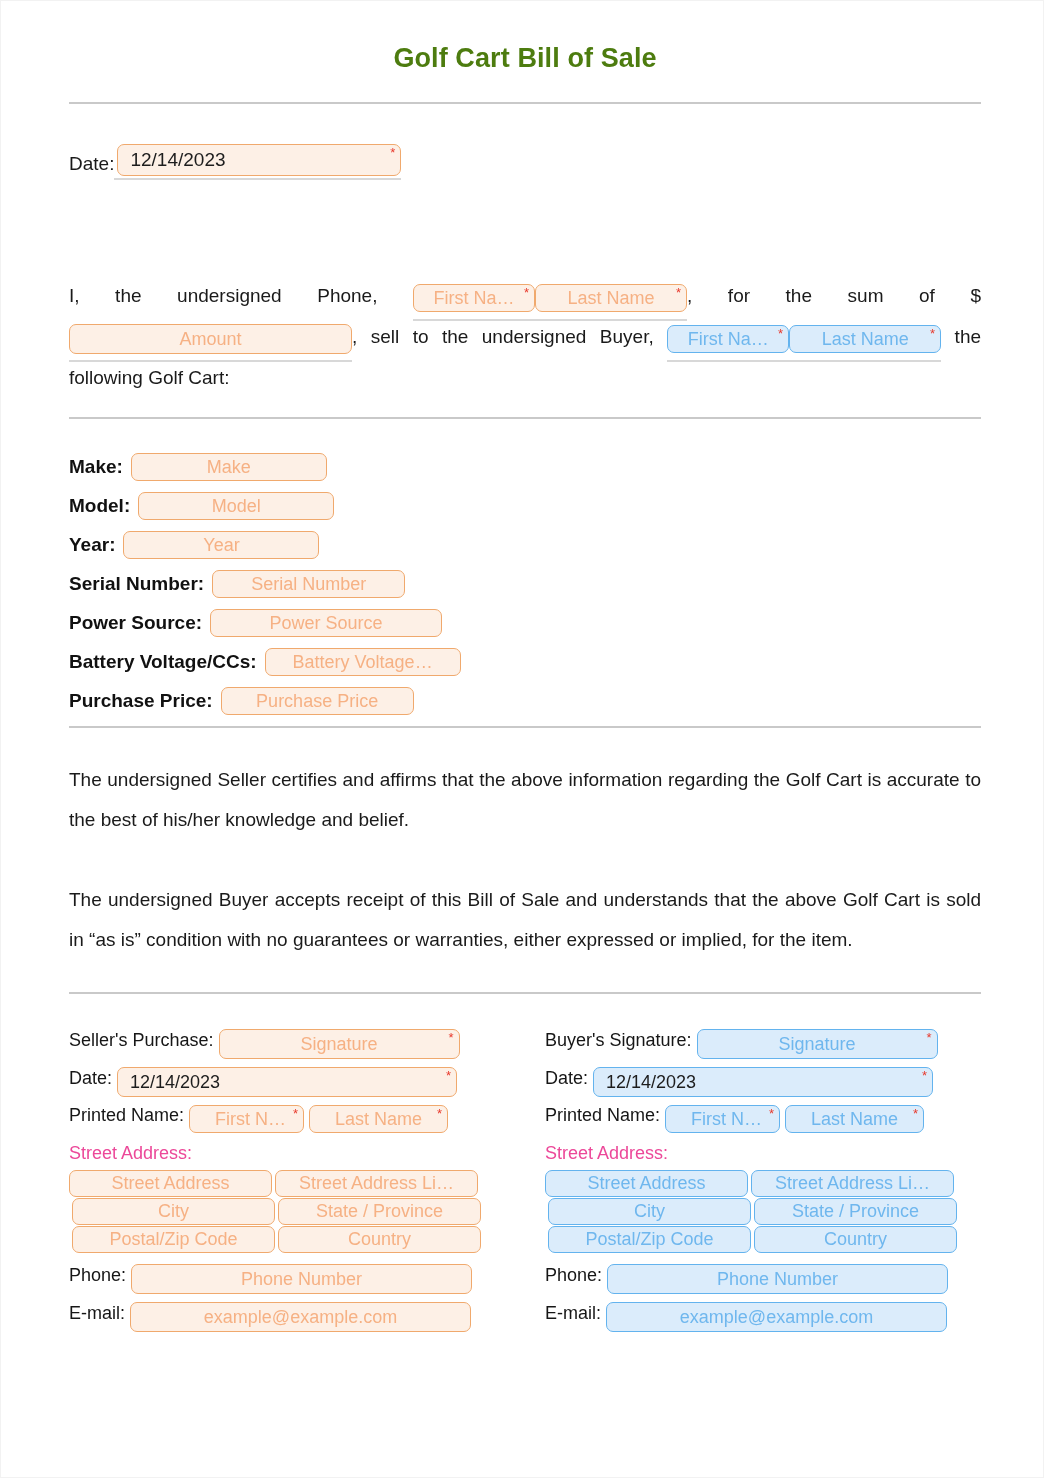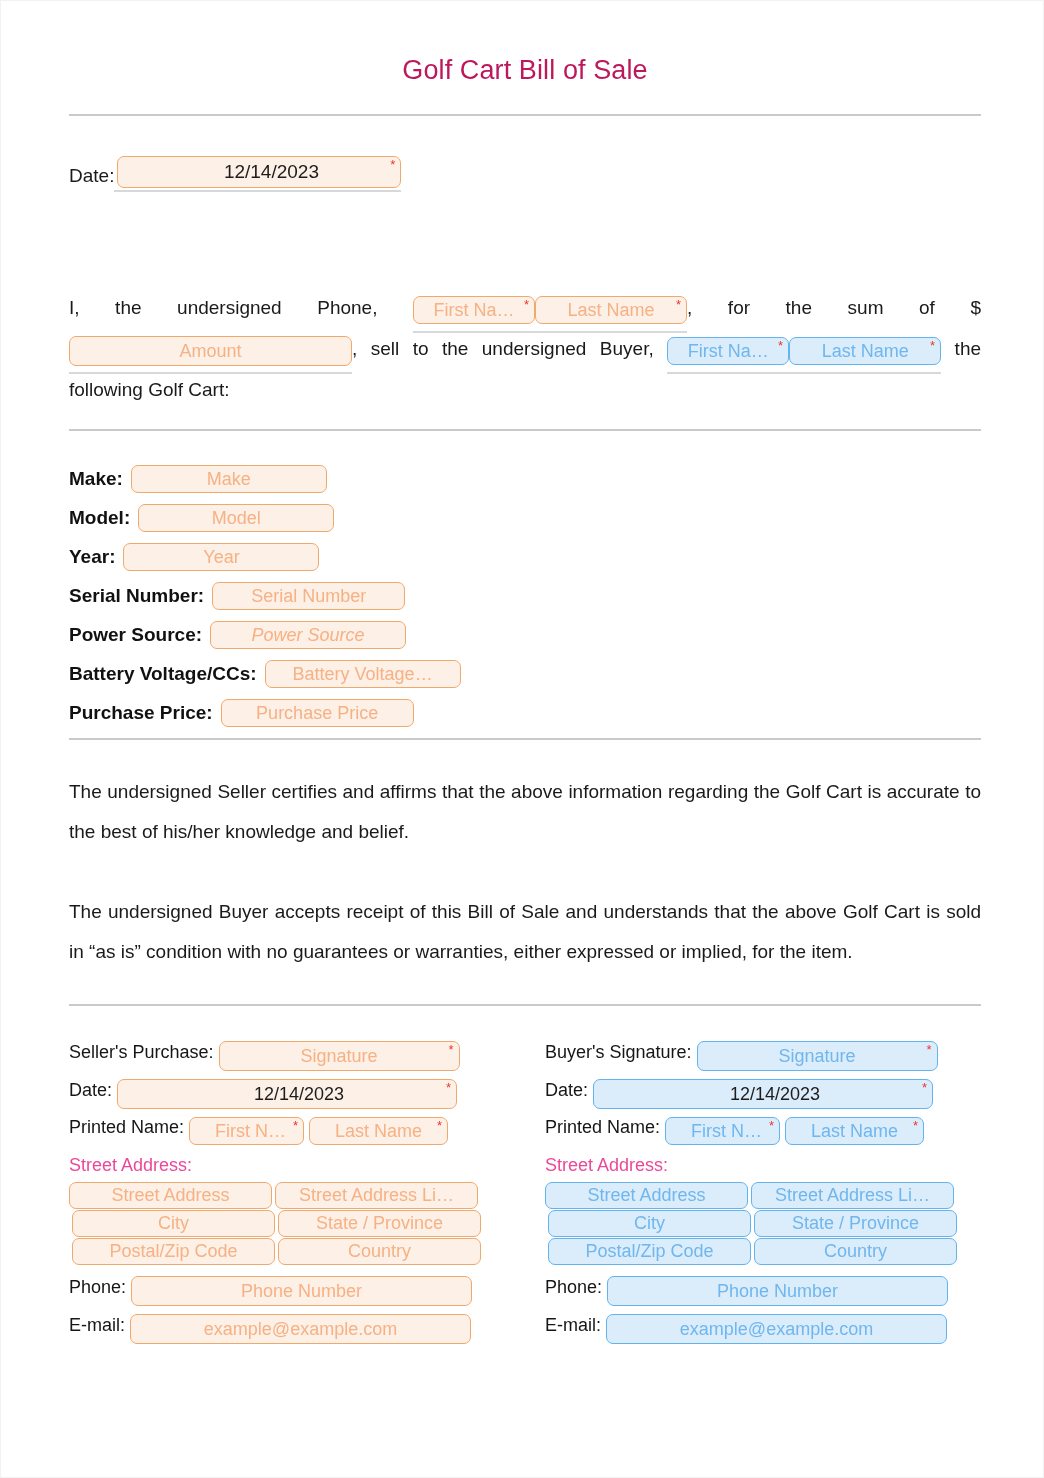--- a/index.html
+++ b/index.html
@@ -24,25 +24,25 @@
     position: absolute;
     left: 68px;
     top: 0;
     width: 912px;
   }
 
   
   .doc-title {
     text-align: center;
     font-size: 27px;
-    font-weight: normal;
-    color: #be185d;
+    font-weight: bold;
+    color: #4d7c0f;
     letter-spacing: .1px;
     margin: 0;
-    padding-top: 54px;
+    padding-top: 42px;
   }
 
   .rule {
     height: 0;
     border-top: 2px solid #c9c9c9;
     margin: 0;
   }
   .rule-title { margin-top: 28px; }
   .rule-mid   { margin-top: 0; }
 
@@ -63,22 +63,22 @@
     white-space: nowrap;
     overflow: hidden;
   }
   .f.blue {
     border-color: #63b3ee;
     background: #dbecfb;
     color: #6fb7ee;
   }
   .f.filled {
     color: #1d1d1d;
-    text-align: center;
-    padding-left: 24px;
+    text-align: left;
+    padding-left: 12px;
   }
   .f .req {
     position: absolute;
     top: 0px;
     right: 5px;
     color: #e8392c;
     font-size: 13px;
     line-height: 15px;
   }
   
@@ -143,21 +143,21 @@
     color: #111111;
   }
   .drow .f {
     margin-left: 8px;
     font-size: 18px;
   }
   .w-make  { width: 196px; }
   .w-model { width: 196px; }
   .w-year  { width: 196px; }
   .w-serial{ width: 193px; }
-  .w-power { width: 196px; font-style: italic; }
+  .w-power { width: 232px; }
   .w-batt  { width: 196px; }
   .w-price { width: 193px; }
 
   
   .body-p {
     font-size: 19px;
     line-height: 40px;
     text-align: justify;
     text-justify: inter-word;
     color: #1a1a1a;

